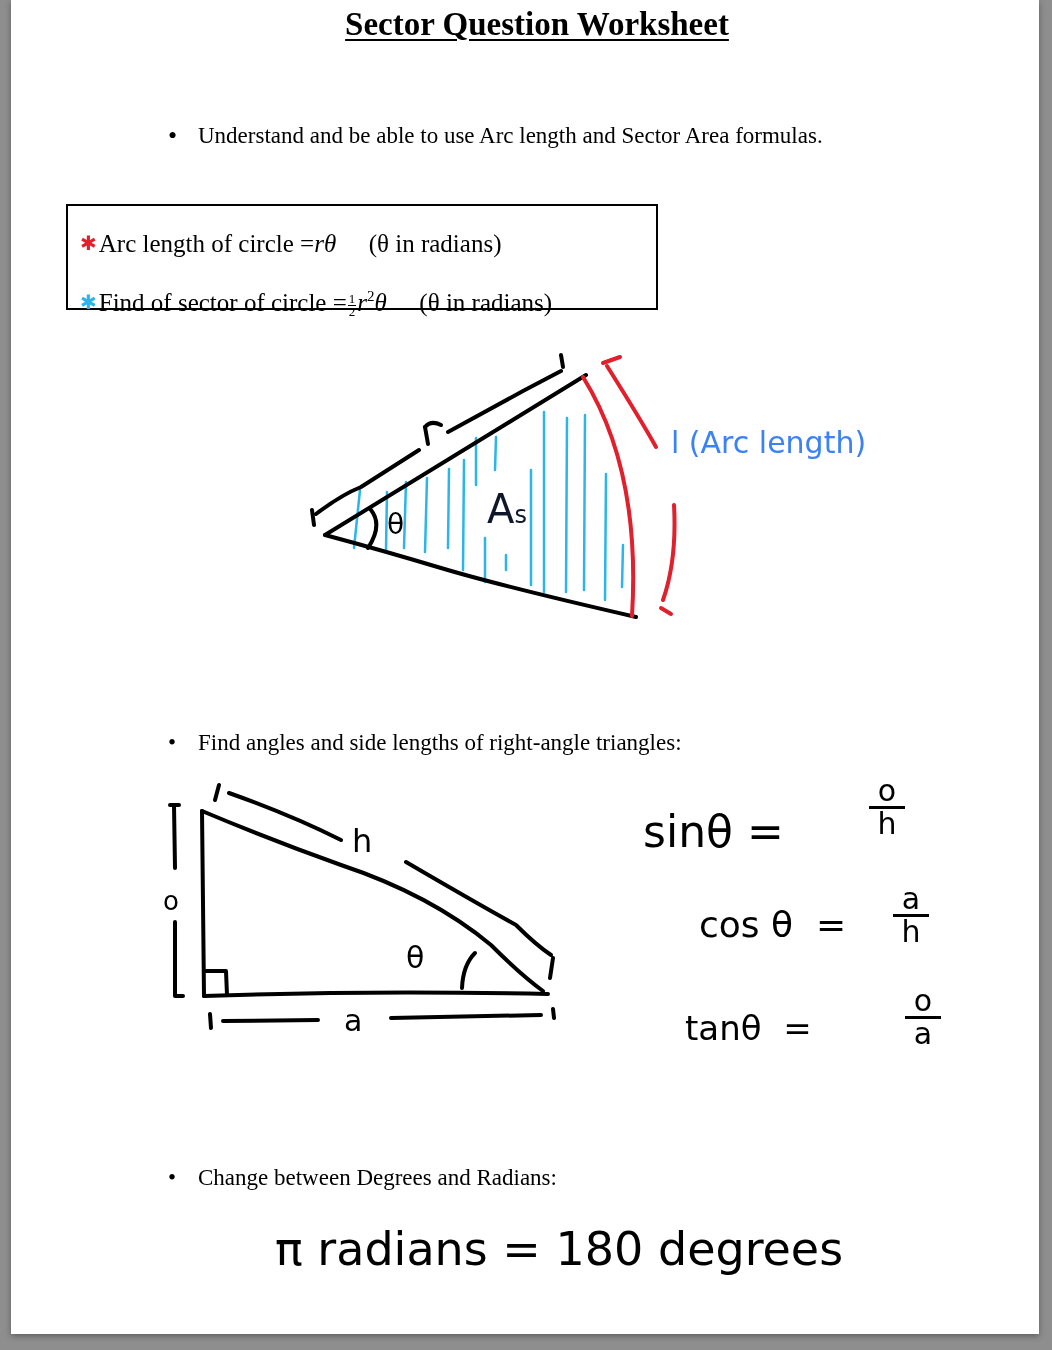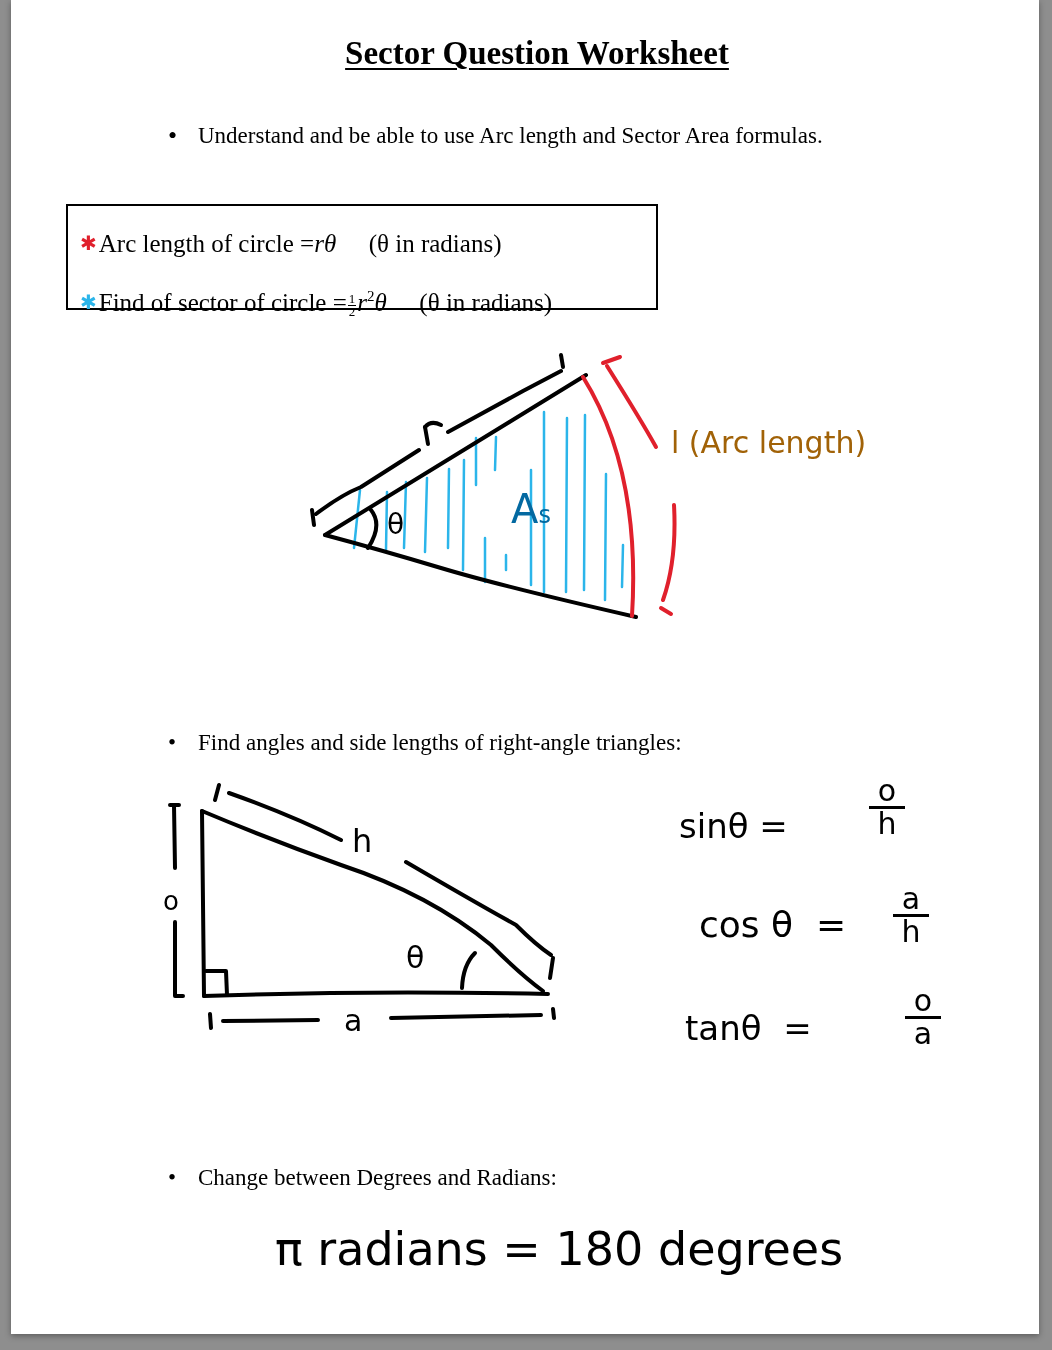--- a/index.html
+++ b/index.html
@@ -9,21 +9,21 @@
     font-family: "Liberation Serif", "DejaVu Serif", serif; color: #000;
   }
   .page {
     position: absolute; left: 11px; top: 0; width: 1028px; height: 1334px;
     background: #ffffff; box-shadow: 0 2px 6px rgba(0,0,0,0.35);
   }
   .abs { position: absolute; }
   .title {
     left: 298px; top: 6px; width: 456px; text-align: center;
     font-size: 33px; font-weight: bold; text-decoration: underline;
-    text-decoration-thickness: 2px; text-underline-offset: 4px; white-space: nowrap; margin-top: 29px;
+    text-decoration-thickness: 2px; text-underline-offset: 4px; white-space: nowrap;
   }
   .section-heading {
     left: 124px; top: 66px; font-size: 25px; text-decoration: underline;
     text-underline-offset: 4px; white-space: nowrap;
   }
   .bullet { font-size: 23px; line-height: 32px; }
   .bullet .dot { position: absolute; left: -30px; top: 0; }
   .b1 { left: 187px; top: 120px; width: 660px; }
   .b1 .dot { font-size: 26px; }
   .b2 { left: 187px; top: 727px; white-space: nowrap; }
@@ -118,22 +118,22 @@
         <path d="M 572 377 Q 630 470 621 616"></path>
         <path d="M 592 363 L 609 357"></path>
         <path d="M 596 366 Q 630 420 645 447"></path>
         <path d="M 663 505 Q 666 560 652 600"></path>
         <path d="M 650 608 L 660 614"></path>
       </g>
     </g>
   </svg>
 
   <div class="hand" style="left:376px;top:508px;font-size:28px;color:#000">θ</div>
-  <div class="hand" style="left:500px;top:486px;font-size:40px;color:#0369a1"><span>A</span><span style="font-size:24px">s</span></div>
-  <div class="hand" style="left:660px;top:425px;font-size:30px;color:#a16207">l (Arc length)</div>
+  <div class="hand" style="left:476px;top:486px;font-size:40px;color:#0f172a"><span>A</span><span style="font-size:24px">s</span></div>
+  <div class="hand" style="left:660px;top:425px;font-size:30px;color:#3b82f6">l (Arc length)</div>
 
   <div class="abs bullet b2">
     <span class="dot">•</span>
     <span>Find angles and side lengths of right-angle triangles:</span>
   </div>
 
   <svg class="drawing" style="left:0;top:0" width="1028" height="1334">
     <g fill="none" stroke="#000" stroke-width="4" stroke-linecap="round" stroke-linejoin="round">
       <path d="M 191 811 L 193 996"></path>
       <path d="M 193 996 Q 360 990 537 994"></path>
@@ -146,21 +146,21 @@
       <path d="M 395 862 Q 460 900 505 925 Q 525 945 540 955 M 542 958 L 539 978"></path>
       <path d="M 199 1014 L 200 1028 M 212 1021 L 307 1020 M 380 1018 L 530 1015 M 542 1009 L 543 1018"></path>
     </g>
   </svg>
   <div class="hand" style="left:341px;top:822px;font-size:32px">h</div>
   <div class="hand" style="left:152px;top:886px;font-size:26px">o</div>
   <div class="hand" style="left:333px;top:1003px;font-size:30px">a</div>
   <div class="hand" style="left:395px;top:940px;font-size:30px">θ</div>
 
   <div>
-    <div class="hand" style="left:668px;top:806px;font-size:34px">
+    <div class="hand" style="left:632px;top:806px;font-size:44px">
       <span>sinθ</span> <span>=</span>
     </div>
     <div class="hand" style="left:858px;top:776px;font-size:30px;text-align:center;line-height:30px;width:36px">
       <div style="border-bottom:3px solid #000">o</div>
       <div>h</div>
     </div>
 
     <div class="hand" style="left:688px;top:904px;font-size:36px">
       <span>cos θ</span> &nbsp;<span>=</span>
     </div>

